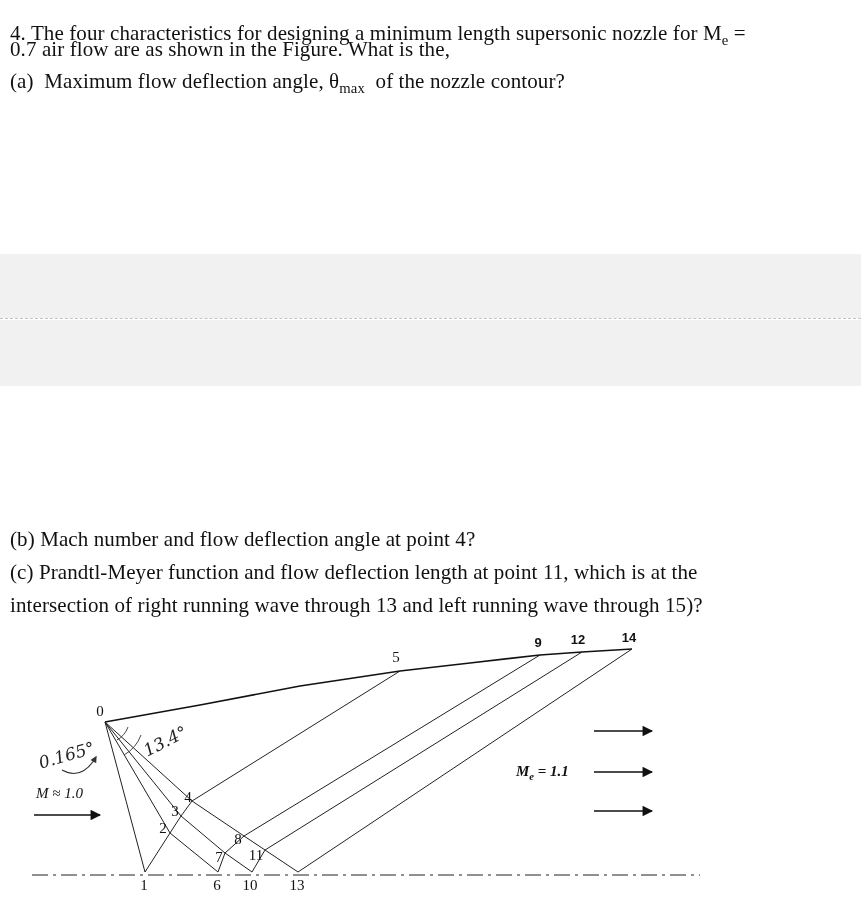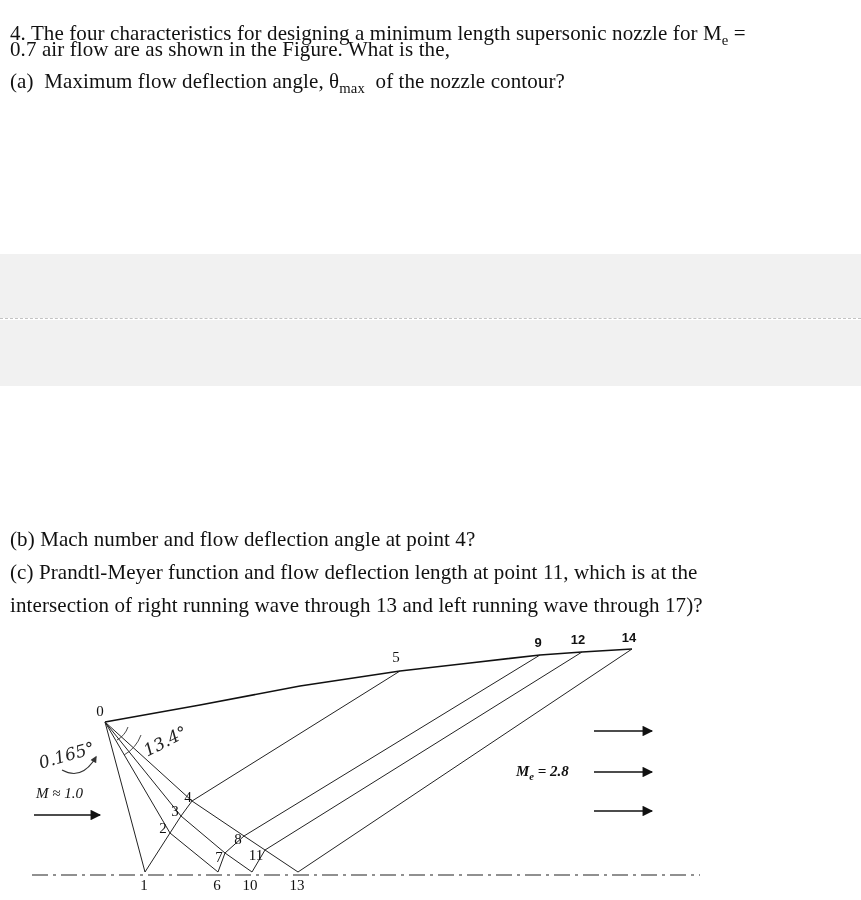--- a/index.html
+++ b/index.html
@@ -58,21 +58,21 @@
 <div class="tline" style="top:21px"><span>4. The four characteristics for designing a minimum length supersonic nozzle for M</span><sub>e</sub><span> =</span></div>
 <div class="tline" style="top:37px">0.7 air flow are as shown in the Figure. What is the,</div>
 <div class="tline" style="top:69px"><span>(a)  Maximum flow deflection angle, θ</span><sub>max</sub><span>  of the nozzle contour?</span></div>
 
 <div class="gray-band" style="top:254px;height:64px"></div>
 <div class="dashed-divider" style="top:318px"></div>
 <div class="gray-band" style="top:320px;height:66px"></div>
 
 <div class="tline" style="top:527px">(b) Mach number and flow deflection angle at point 4?</div>
 <div class="tline" style="top:560px">(c) Prandtl-Meyer function and flow deflection length at point 11, which is at the</div>
-<div class="tline" style="top:593px">intersection of right running wave through 13 and left running wave through 17)?</div>
+<div class="tline" style="top:593px">intersection of right running wave through 13 and left running wave through 15)?</div>
 
 <div id="figure-area">
   <svg id="nozzle-svg" viewBox="0 615 861 285">
     <defs>
       <marker id="ah" viewBox="0 0 10 10" refX="9" refY="5" markerWidth="9" markerHeight="7" orient="auto">
         <path d="M0,0 L10,5 L0,10 z" fill="#111"></path>
       </marker>
       <marker id="ah-small" viewBox="0 0 10 10" refX="8" refY="5" markerWidth="7" markerHeight="6" orient="auto">
         <path d="M0,0 L10,5 L0,10 z" fill="#333"></path>
       </marker>
@@ -107,16 +107,16 @@
         <text x="219" y="862" class="plabel">7</text>
         <text x="238" y="844" class="plabel">8</text>
         <text x="256" y="860" class="plabel">11</text>
         <path d="M 141 735 A 38 38 0 0 1 124 755" class="arc"></path>
         <path d="M 128 727 A 24 24 0 0 1 117 740" class="arc"></path>
         <path d="M 62 770 Q 82 781 96 757" class="hand-arrow" marker-end="url(#ah-small)"></path>
       </g>
   </svg>
 
   <div class="fig-label" style="left:36px;top:170px">M ≈ 1.0</div>
-  <div class="fig-label" style="left:516px;top:148px;font-weight:bold"><span>M</span><sub>e</sub><span> = 2.8</span></div>
+  <div class="fig-label" style="left:516px;top:148px;font-weight:bold"><span>M</span><sub>e</sub><span> = 1.1</span></div>
   <div class="hand" style="left:38px;top:130px;transform:rotate(-16deg)">0.165°</div>
   <div class="hand" style="left:142px;top:116px;transform:rotate(-27deg)">13.4°</div>
 </div>
 
 </body></html>

